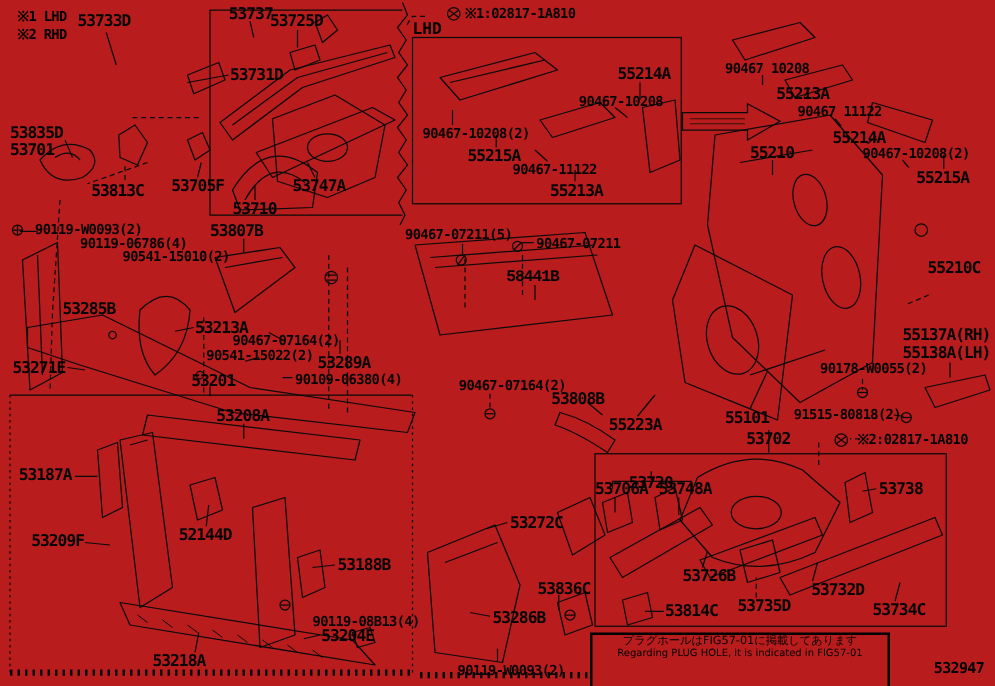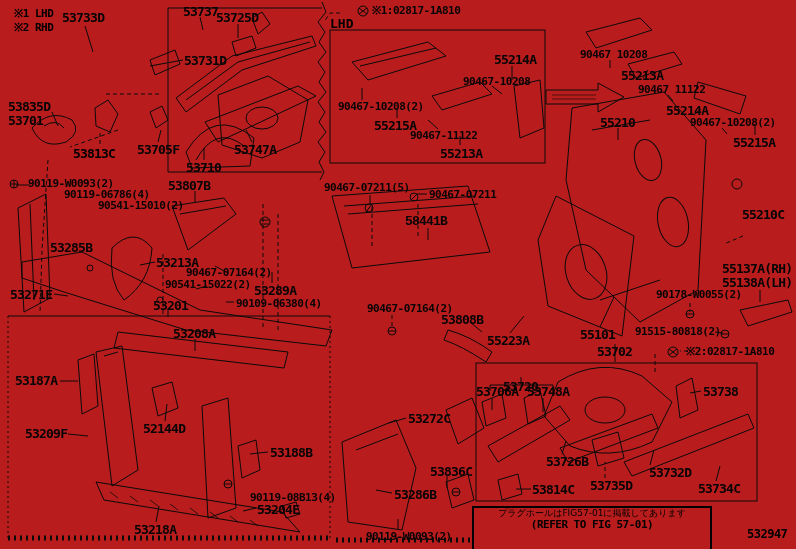--- a/index.html
+++ b/index.html
@@ -228,38 +228,38 @@
       <span class="lbl fast" style="left: 324px; top: 182px;">90467-07211(5)</span>
       <span class="lbl fast" style="left: 429px; top: 189px;">90467-07211</span>
       <span class="lbl part" style="left: 405px; top: 215px; font-family: Liberation Mono, monospace;">58441B</span>
       <span class="lbl fast" style="left: 367px; top: 303px;">90467-07164(2)</span>
       <span class="lbl part" style="left: 425px; top: 313px; margin-left: 16px;">53808B</span>
       <span class="lbl part" style="left: 487px; top: 334px;">55223A</span>
       <span class="lbl part" style="left: 15px; top: 374px;">53187A</span>
       <span class="lbl part" style="left: 173px; top: 327px;">53208A</span>
       <span class="lbl part" style="left: 25px; top: 427px;">53209F</span>
       <span class="lbl part" style="left: 143px; top: 422px;">52144D</span>
-      <span class="lbl part" style="left: 134px; top: 523px; text-align: center;">53218A</span>
+      <span class="lbl part" style="left: 122px; top: 523px; text-align: center;">53218A</span>
       <span class="lbl part" style="left: 270px; top: 446px;">53188B</span>
       <span class="lbl fast" style="left: 250px; top: 492px;">90119-08B13(4)</span>
       <span class="lbl part" style="left: 257px; top: 503px;">53204E</span>
       <span class="lbl part" style="left: 408px; top: 412px;">53272C</span>
       <span class="lbl part" style="left: 394px; top: 488px;">53286B</span>
       <span class="lbl part" style="left: 430px; top: 465px;">53836C</span>
       <span class="lbl fast" style="left: 366px; top: 531px;">90119-W0093(2)</span>
       <span class="lbl part" style="left: 503px; top: 380px;">53720</span>
       <span class="lbl part" style="left: 476px; top: 385px;">53706A</span>
       <span class="lbl part" style="left: 527px; top: 385px; text-align: center;">53748A</span>
       <span class="lbl part" style="left: 703px; top: 385px;">53738</span>
       <span class="lbl part" style="left: 546px; top: 455px;">53726B</span>
       <span class="lbl part" style="left: 633px; top: 466px; margin-left: 16px;">53732D</span>
       <span class="lbl part" style="left: 590px; top: 479px;">53735D</span>
       <span class="lbl part" style="left: 532px; top: 483px;">53814C</span>
       <span class="lbl part" style="left: 698px; top: 482px;">53734C</span>
     </div>
 
   <div id="note-box">
     <div class="jp">プラグホールはFIG57-01に掲載してあります</div>
-    <div class="rf">(REFER TO FIG 57-01)</div>
+    <div class="en">Regarding PLUG HOLE, it is indicated in FIG57-01</div>
   </div>
 
   <div id="fig-code">532947</div>
 </div>
 
 </body></html>

